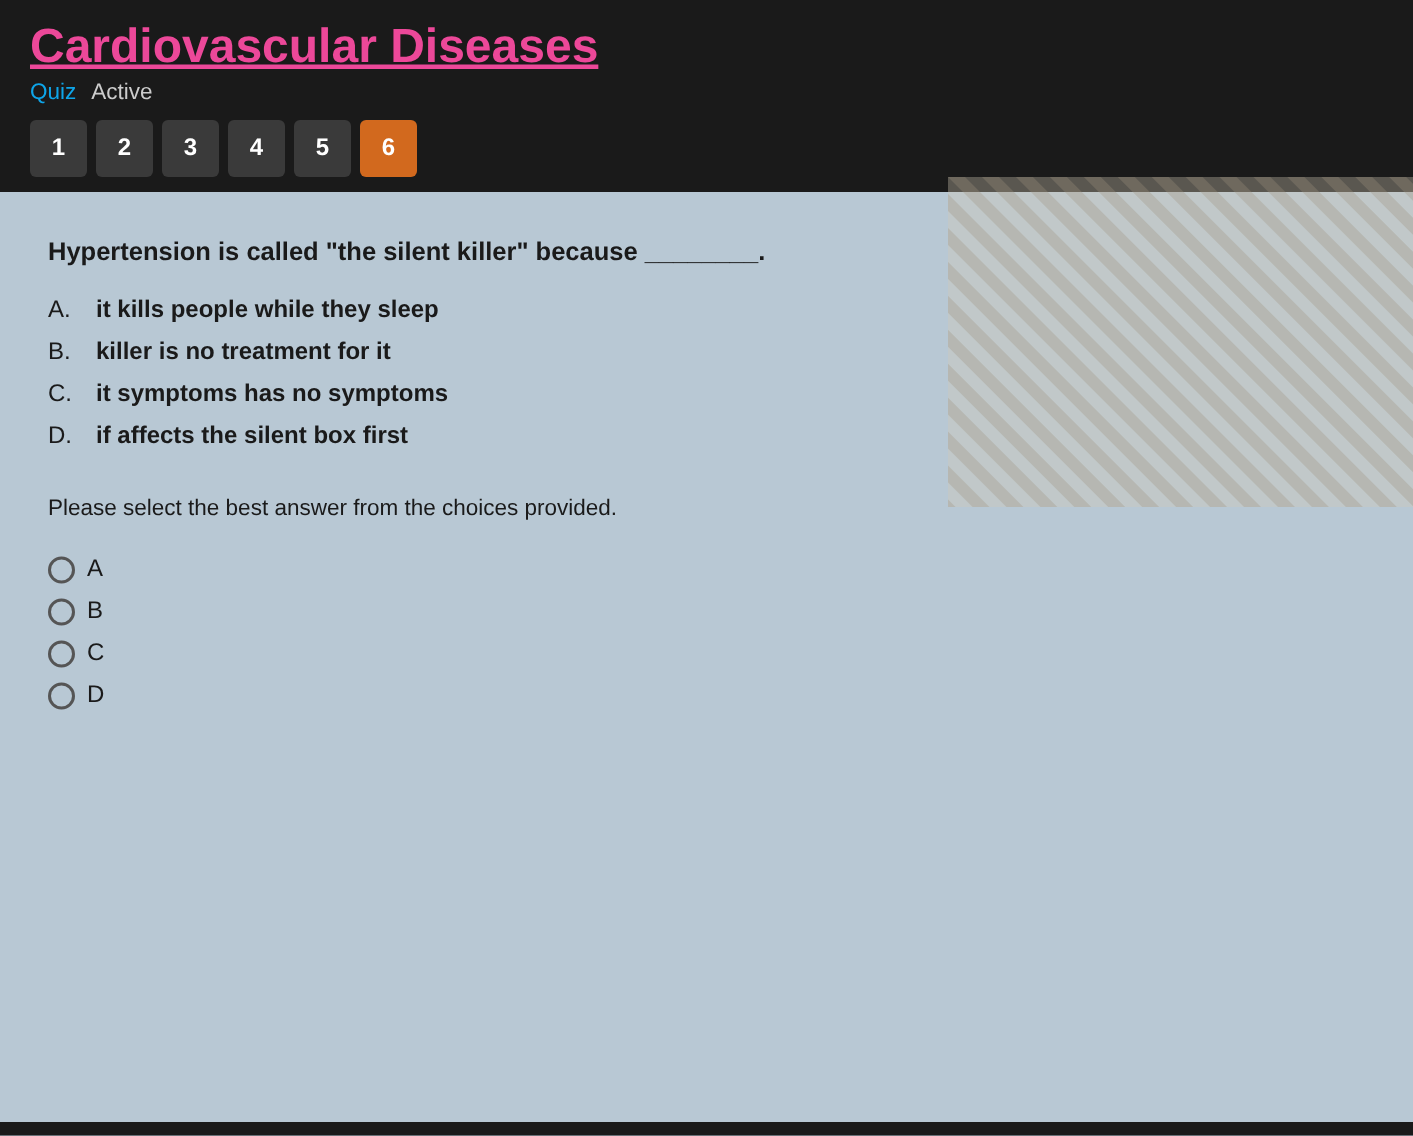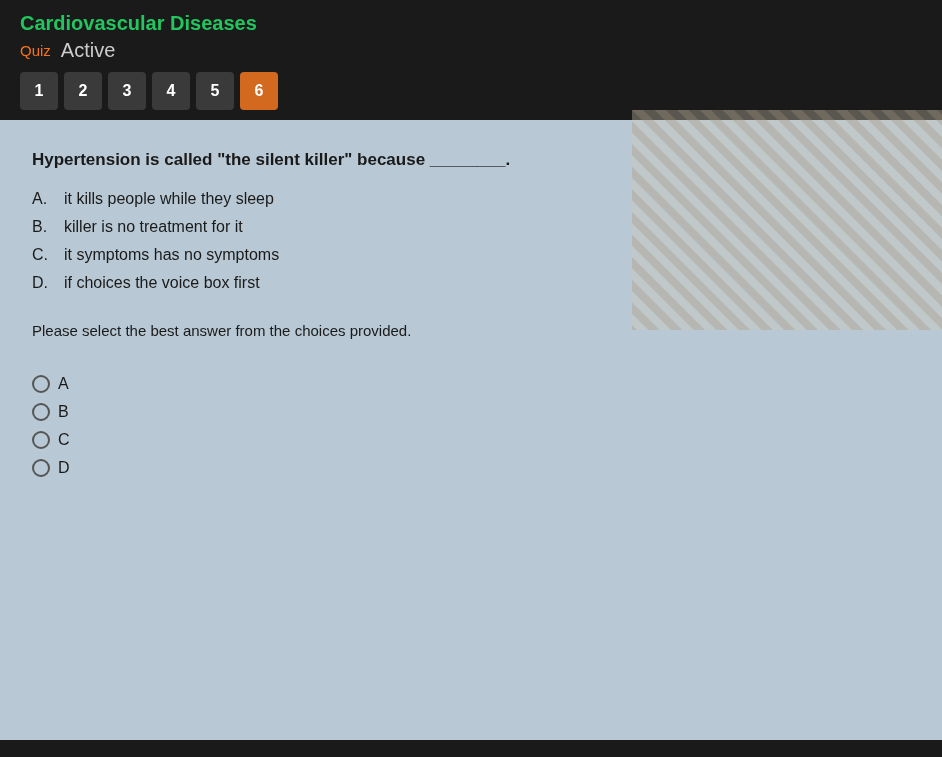--- a/index.html
+++ b/index.html
@@ -12,41 +12,42 @@
       overflow: hidden;
       position: relative;
     }
 
     .header-section {
       background: #1a1a1a;
       padding: 12px 20px 10px 20px;
     }
 
     .page-title {
-      color: #22c55e;
-      font-size: 20px;
+      color: #ec4899;
+      font-size: 32px;
       font-weight: bold;
       margin-bottom: 4px;
+      text-decoration: underline;
     }
 
     .quiz-status-row {
       display: flex;
       align-items: center;
       gap: 10px;
       margin-bottom: 10px;
     }
 
     .quiz-label {
-      color: #f97316;
+      color: #0ea5e9;
       font-size: 15px;
     }
 
     .active-label {
       color: #cccccc;
-      font-size: 20px;
+      font-size: 15px;
     }
 
     .question-nav {
       display: flex;
       gap: 6px;
       margin-top: 6px;
     }
 
     .nav-btn {
       width: 38px;
@@ -96,28 +97,28 @@
       font-size: 16px;
       color: #1a1a1a;
     }
 
     .choice-letter {
       font-weight: normal;
       min-width: 24px;
     }
 
     .choice-text {
-      font-weight: normal;
+      font-weight: bold;
     }
 
     .instruction-text {
       font-size: 15px;
       color: #1a1a1a;
       margin-top: 20px;
-      margin-bottom: 36px;
+      margin-bottom: 24px;
     }
 
     .radio-options {
       display: flex;
       flex-direction: column;
       gap: 10px;
     }
 
     .radio-row {
       display: flex;
@@ -201,21 +202,21 @@
     <div class="choice-row">
       <span class="choice-letter">B.</span>
       <span class="choice-text">killer is no treatment for it</span>
     </div>
     <div class="choice-row">
       <span class="choice-letter">C.</span>
       <span class="choice-text">it symptoms has no symptoms</span>
     </div>
     <div class="choice-row">
       <span class="choice-letter">D.</span>
-      <span class="choice-text">if choices the voice box first</span>
+      <span class="choice-text">if affects the silent box first</span>
     </div>
   </div>
 
   <div class="instruction-text">Please select the best answer from the choices provided.</div>
 
   <div class="radio-options">
     <label class="radio-row">
       <span class="radio-circle"></span>
       <span class="radio-label">A</span>
     </label>

